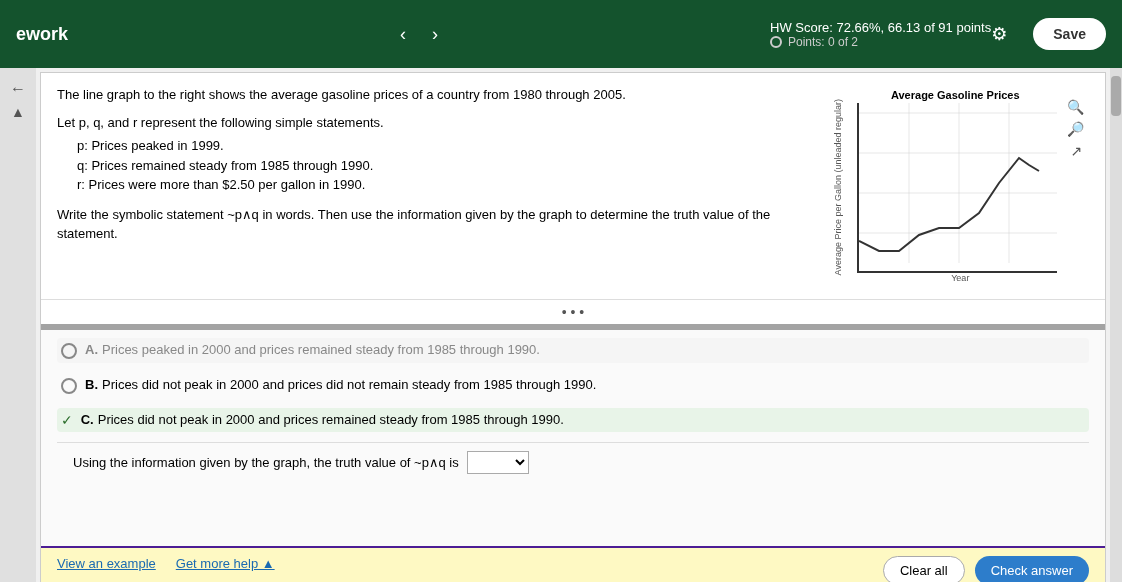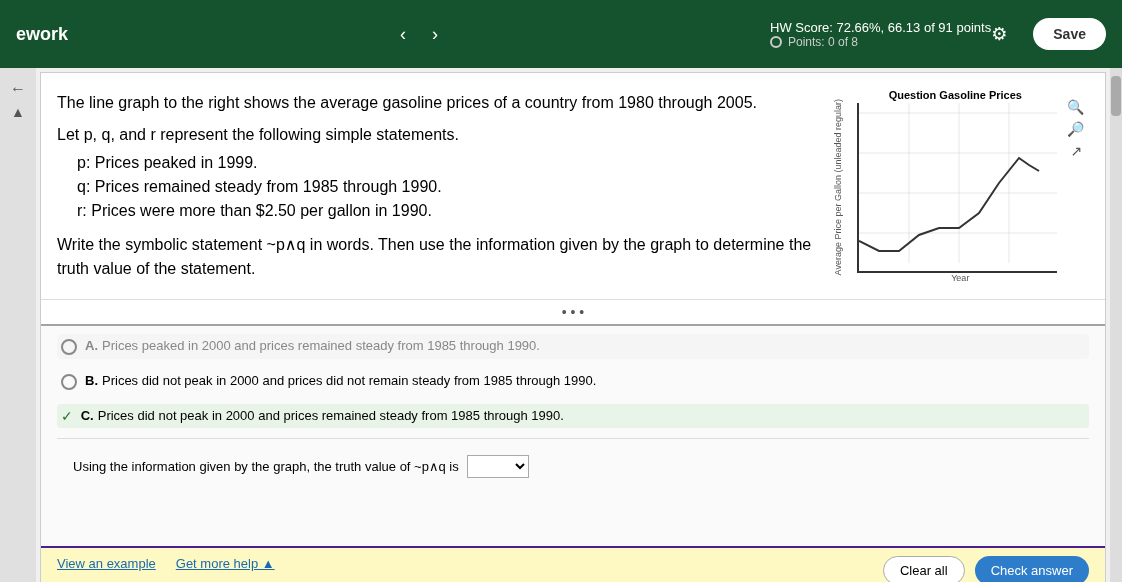--- a/index.html
+++ b/index.html
@@ -57,23 +57,22 @@
     .question-section {
       display: flex;
       padding: 12px 16px;
       gap: 10px;
       border-bottom: 1px solid #ddd;
       flex: 0 0 auto;
     }
 
     .question-text {
       flex: 1;
-      font-size: 16px;
+      font-size: 13px;
       line-height: 1.5;
-      margin-top: 6px;
     }
 
     .question-text .main-desc { margin-bottom: 8px; }
     .question-text .let-p { margin-bottom: 4px; }
     .question-text .indent { padding-left: 20px; }
     .question-text .write-stmt { margin-top: 10px; }
 
     .graph-section {
       width: 260px;
       flex-shrink: 0;
@@ -81,21 +80,21 @@
       position: relative;
     }
 
     .graph-title { font-size: 11px; font-weight: bold; text-align: center; margin-bottom: 2px; }
     .graph-icon-btn { background: none; border: none; cursor: pointer; font-size: 14px; color: #555; }
 
     .answers-section {
       flex: 1;
       padding: 8px 16px;
       overflow-y: auto;
-      border-top: 2px solid #a3a3a3;
+      border-top: 6px solid #a3a3a3;
       background: #fafafa;
     }
 
     .answer-option {
       display: flex;
       align-items: flex-start;
       gap: 8px;
       margin-bottom: 10px;
       padding: 4px;
       border-radius: 4px;
@@ -115,21 +114,21 @@
       flex-shrink: 0;
       margin-top: 1px;
     }
     .check-mark { color: #2a6c2a; font-size: 14px; }
     .option-label { font-weight: bold; margin-right: 4px; }
 
     .truth-value-row {
       display: flex;
       align-items: center;
       gap: 8px;
-      padding: 16px 16px;
+      padding: 8px 16px;
       font-size: 13px;
       border-top: 1px solid #ddd;
     }
     .truth-dropdown {
       border: 1px solid #aaa;
       background: white;
       padding: 2px 6px;
       font-size: 13px;
       cursor: pointer;
     }
@@ -185,21 +184,21 @@
       <button class="nav-arrow">‹</button>
       <button class="nav-arrow">›</button>
     </div>
   </div>
 
   <div class="top-right-group">
     <div>
       <div class="hw-score">HW Score: 72.66%, 66.13 of 91 points</div>
       <div class="points-row">
         <span class="circle-icon"></span>
-        <span>Points: 0 of 8</span>
+        <span>Points: 0 of 2</span>
       </div>
     </div>
     <span class="gear-icon">⚙</span>
     <button class="save-btn">Save</button>
   </div>
 </div>
 
 <div class="main-content">
 
   <div class="left-panel">
@@ -216,21 +215,21 @@
         <div class="indent">p: Prices peaked in 1999.</div>
         <div class="indent">q: Prices remained steady from 1985 through 1990.</div>
         <div class="indent">r: Prices were more than $2.50 per gallon in 1990.</div>
         <div class="write-stmt">Write the symbolic statement ~p∧q in words. Then use the information given by the graph to determine the truth value of the statement.</div>
       </div>
 
       <div class="graph-section">
         <div style="display:flex; align-items:flex-start; gap:4px;">
           <div style="writing-mode:vertical-rl; transform:rotate(180deg); font-size:9px; color:#555; white-space:nowrap; margin-top:10px;">Average Price per Gallon (unleaded regular)</div>
           <div style="flex:1;">
-            <div class="graph-title">Question Gasoline Prices</div>
+            <div class="graph-title">Average Gasoline Prices</div>
             <svg width="200" height="170" style="border-left:2px solid #333; border-bottom:2px solid #333; display:block; margin-left:10px;">
 
               <line x1="0" y1="10" x2="200" y2="10" stroke="#ccc" stroke-width="0.5"></line>
               <line x1="0" y1="50" x2="200" y2="50" stroke="#ccc" stroke-width="0.5"></line>
               <line x1="0" y1="90" x2="200" y2="90" stroke="#ccc" stroke-width="0.5"></line>
               <line x1="0" y1="130" x2="200" y2="130" stroke="#ccc" stroke-width="0.5"></line>
 
               <line x1="50" y1="0" x2="50" y2="160" stroke="#ccc" stroke-width="0.5"></line>
               <line x1="100" y1="0" x2="100" y2="160" stroke="#ccc" stroke-width="0.5"></line>
               <line x1="150" y1="0" x2="150" y2="160" stroke="#ccc" stroke-width="0.5"></line>

